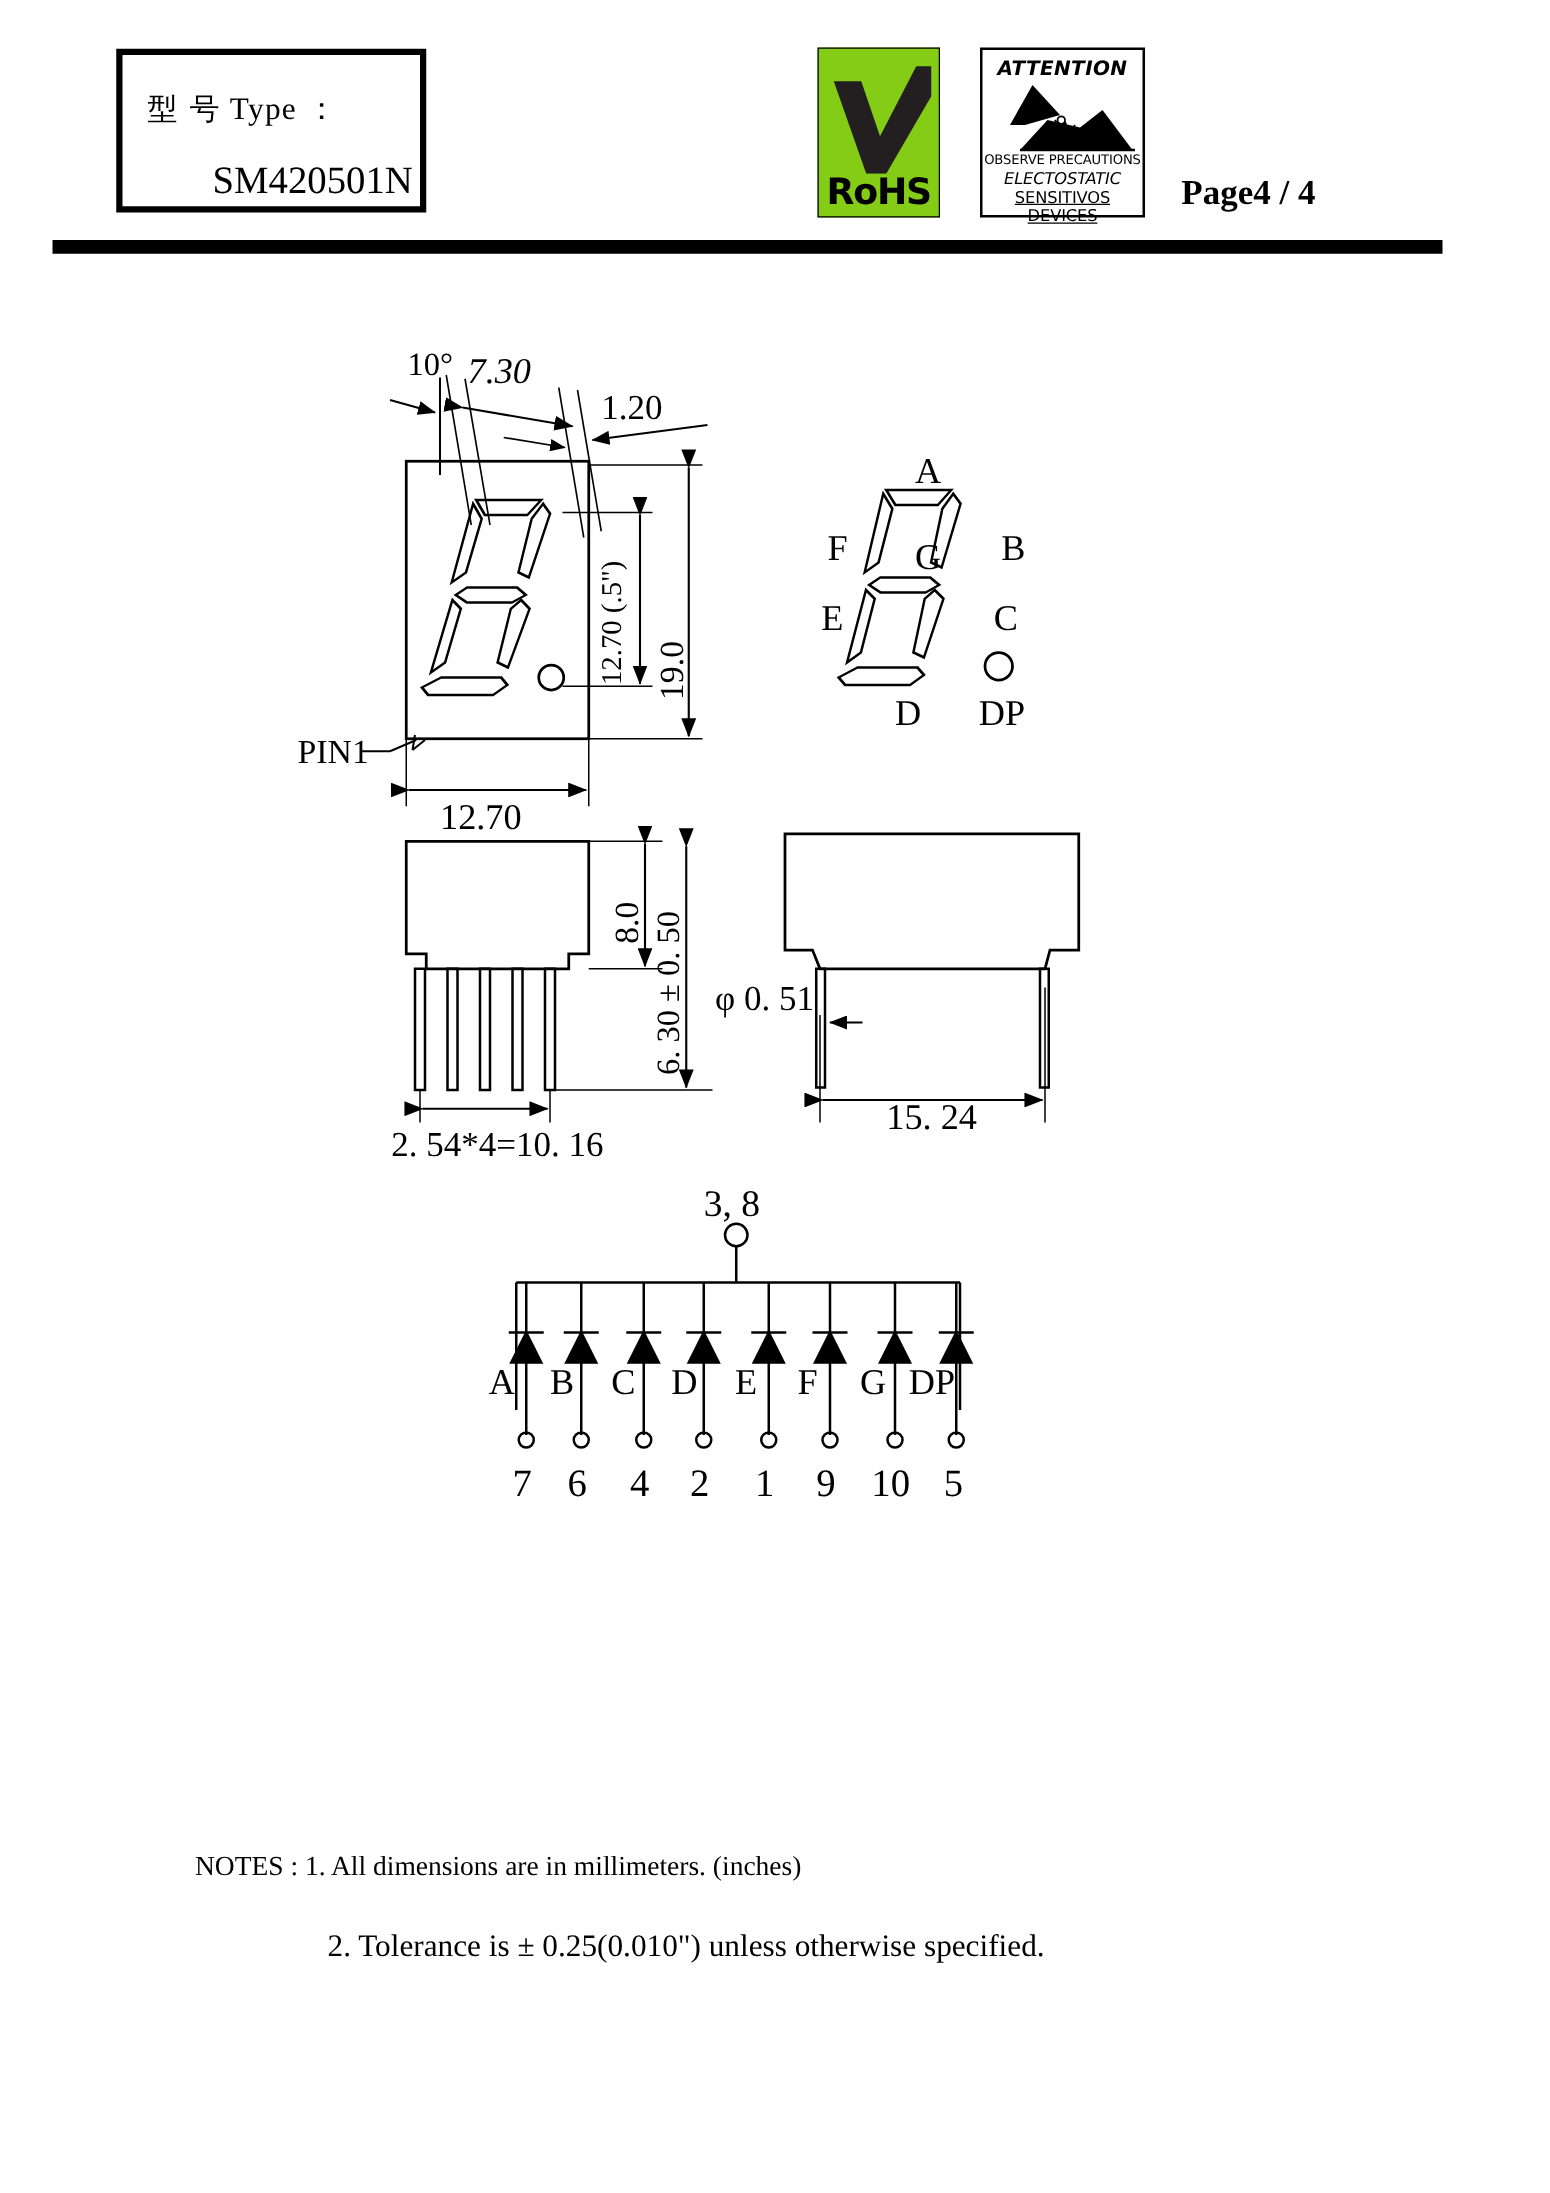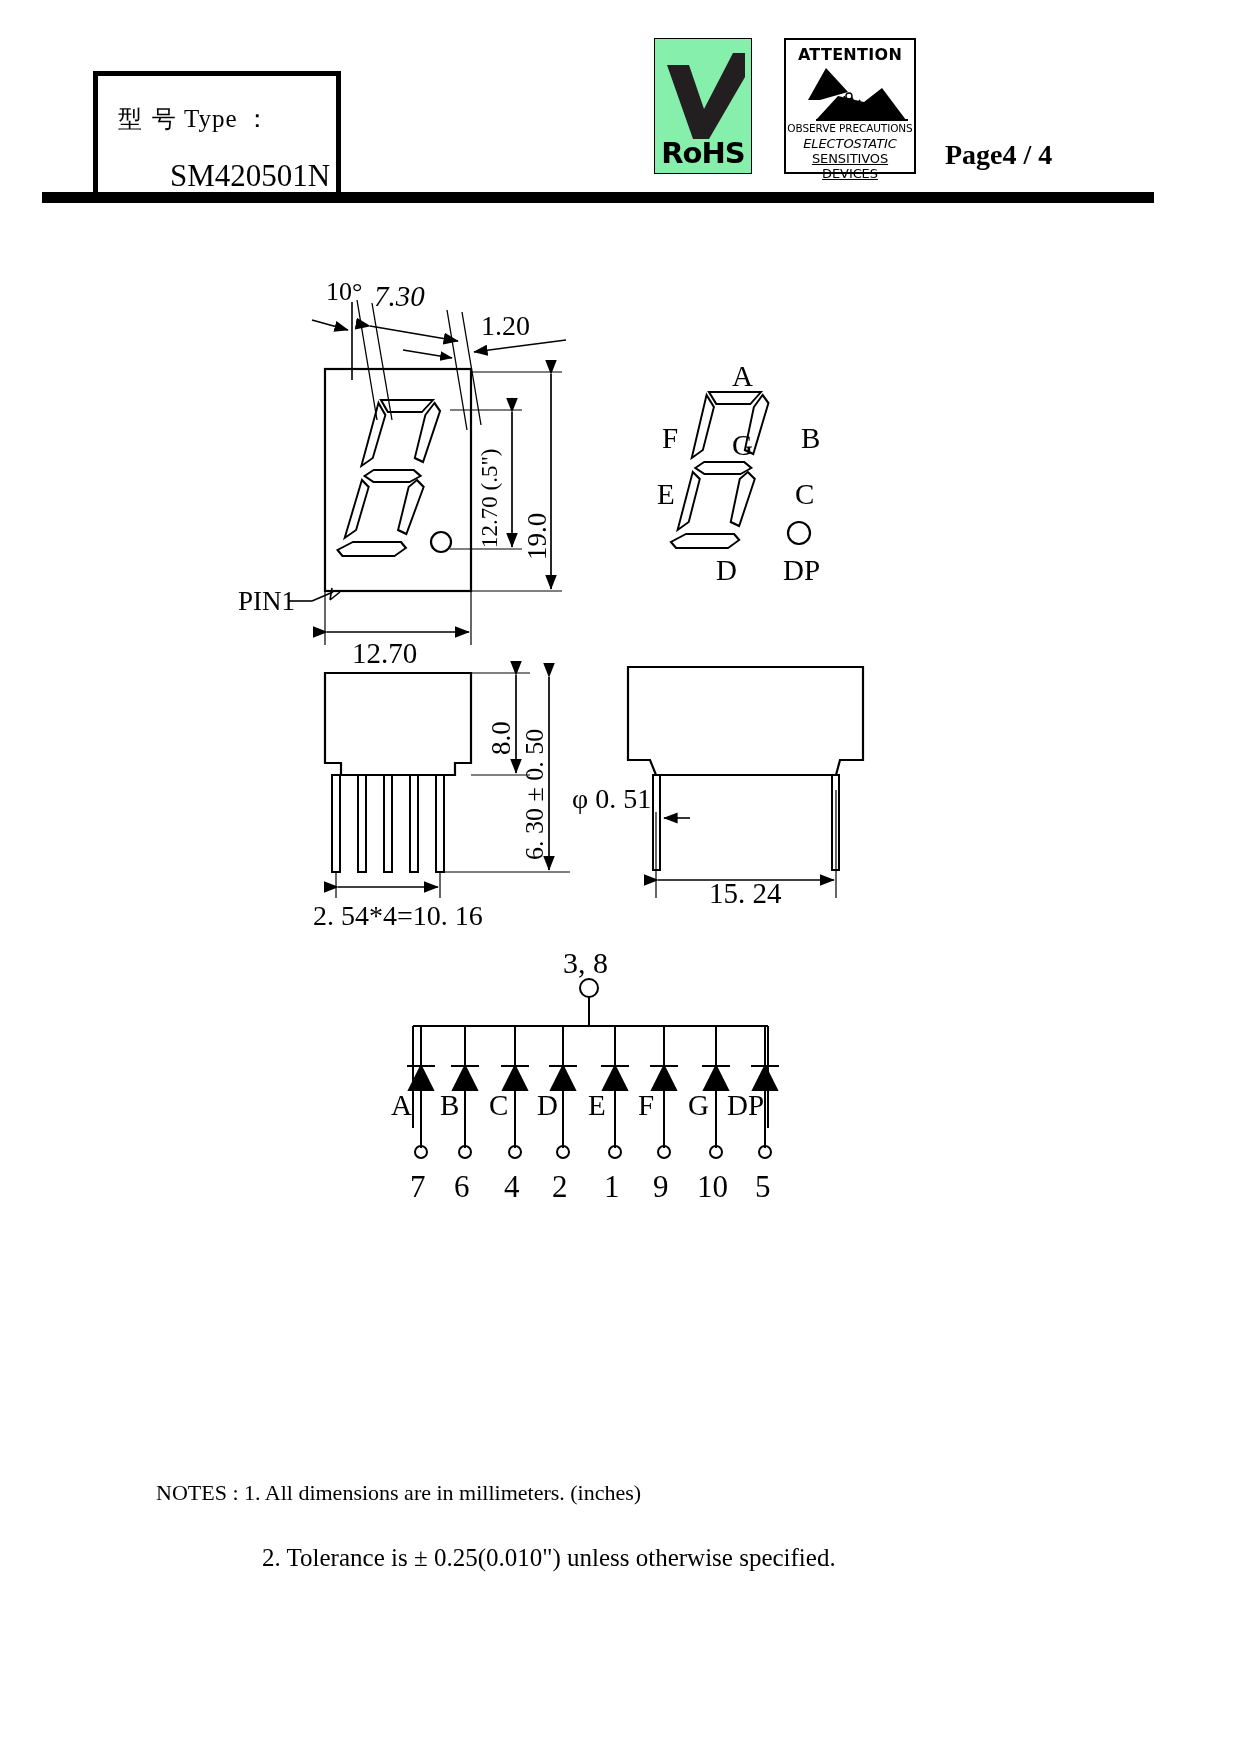--- a/index.html
+++ b/index.html
@@ -9,53 +9,53 @@
     font-family: "Liberation Serif", serif;
     color: #000;
     overflow: hidden;
   }
   .page { position: relative; width: 1240px; height: 1754px; }
 
   
   .type-box {
     position: absolute; left: 93px; top: 39px;
     width: 248px; height: 131px;
-    border: 5px solid #000; background: #fff; margin-top: 32px;
+    border: 5px solid #000; background: #fff;
   }
   .type-line1 {
     position: absolute; left: 20px; top: 26px;
     font-size: 25px; letter-spacing: 1px; white-space: nowrap;
   }
   .type-line1 .cjk { font-family: "DejaVu Sans", sans-serif; font-size: 24px; }
   .type-line2 {
     position: absolute; left: 72px; top: 82px;
     font-size: 31px; white-space: nowrap;
   }
 
   .rohs-box {
     position: absolute; left: 654px; top: 38px;
     width: 98px; height: 136px;
-    border: 1px solid #000; background: #86efac;
+    border: 1px solid #000; background: #84cc16;
     overflow: hidden;
   }
   .rohs-check { position: absolute; left: 6px; top: 8px; }
   .rohs-text {
     position: absolute; left: 0; right: 0; bottom: 3px;
     text-align: center; font-family: "DejaVu Sans", sans-serif;
     font-weight: bold; font-size: 29px; letter-spacing: -1px;
   }
 
   .esd-box {
     position: absolute; left: 784px; top: 38px;
     width: 132px; height: 136px;
     border: 2px solid #000; background: #fff;
     font-family: "DejaVu Sans", sans-serif;
     text-align: center;
   }
-  .esd-title { margin-top: 5px; font-size: 16px; font-weight: bold; letter-spacing: .3px; }
+  .esd-title { margin-top: 5px; font-size: 16px; font-weight: bold; letter-spacing: .3px; font-style: italic; }
   .esd-sym { height: 56px; position: relative; margin-top: 2px; }
   .esd-l1 { font-size: 10.5px; letter-spacing: -.1px; }
   .esd-l2 { font-size: 13px; letter-spacing: -.1px; margin-top: 2px; font-style: italic; }
   .esd-l3 { font-size: 13px; letter-spacing: -.1px; text-decoration: underline; }
 
   .page-num {
     position: absolute; left: 945px; top: 139px;
     font-size: 28px; font-weight: bold;
     font-family: "Liberation Serif", serif;
     white-space: nowrap;

